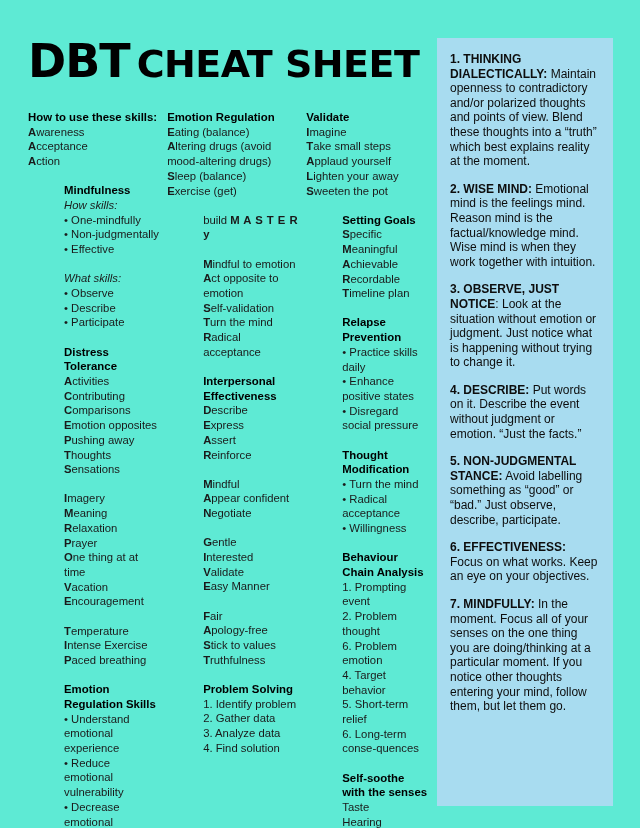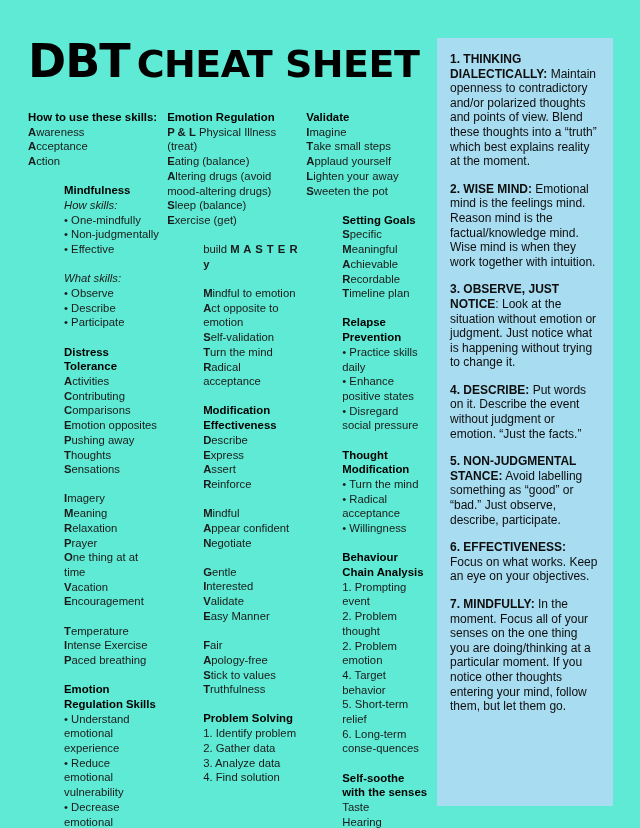--- a/index.html
+++ b/index.html
@@ -168,38 +168,37 @@
         <div class="blk">
           <div class="hd">Emotion Regulation Skills</div>
           <div class="ln">• Understand emotional experience</div>
           <div class="ln">• Reduce emotional vulnerability</div>
           <div class="ln">• Decrease emotional suffering</div>
         </div>
       </div>
     <div class="col c2">
         <div class="blk">
           <div class="hd">Emotion Regulation</div>
-          <div class="ln"><b>P &amp; L</b><span> Physical Illness (treat)</span></div>
           <div class="ln"><b>E</b><span>ating (balance)</span></div>
           <div class="ln"><b>A</b><span>ltering drugs (avoid mood-altering drugs)</span></div>
           <div class="ln"><b>S</b><span>leep (balance)</span></div>
           <div class="ln"><b>E</b><span>xercise (get)</span></div>
         </div>
         <div class="blk">
           <div class="ln"><span>build </span><b class="mastery">M A S T E R y</b></div>
         </div>
         <div class="blk">
           <div class="ln"><b>M</b><span>indful to emotion</span></div>
           <div class="ln"><b>A</b><span>ct opposite to emotion</span></div>
           <div class="ln"><b>S</b><span>elf-validation</span></div>
           <div class="ln"><b>T</b><span>urn the mind</span></div>
           <div class="ln"><b>R</b><span>adical acceptance</span></div>
         </div>
         <div class="blk">
-          <div class="hd">Modification Effectiveness</div>
+          <div class="hd">Interpersonal Effectiveness</div>
           <div class="ln"><b>D</b><span>escribe</span></div>
           <div class="ln"><b>E</b><span>xpress</span></div>
           <div class="ln"><b>A</b><span>ssert</span></div>
           <div class="ln"><b>R</b><span>einforce</span></div>
         </div>
         <div class="blk">
           <div class="ln"><b>M</b><span>indful</span></div>
           <div class="ln"><b>A</b><span>ppear confident</span></div>
           <div class="ln"><b>N</b><span>egotiate</span></div>
         </div>
@@ -249,21 +248,21 @@
         <div class="blk">
           <div class="hd">Thought Modification</div>
           <div class="ln">• Turn the mind</div>
           <div class="ln">• Radical acceptance</div>
           <div class="ln">• Willingness</div>
         </div>
         <div class="blk">
           <div class="hd">Behaviour Chain Analysis</div>
           <div class="ln">1. Prompting event</div>
           <div class="ln">2. Problem thought</div>
-          <div class="ln">2. Problem emotion</div>
+          <div class="ln">6. Problem emotion</div>
           <div class="ln">4. Target behavior</div>
           <div class="ln">5. Short-term relief</div>
           <div class="ln">6. Long-term conse-quences</div>
         </div>
         <div class="blk">
           <div class="hd">Self-soothe with the senses</div>
           <div class="ln">Taste</div>
           <div class="ln">Hearing</div>
           <div class="ln">Smell</div>
           <div class="ln">Sight</div>

